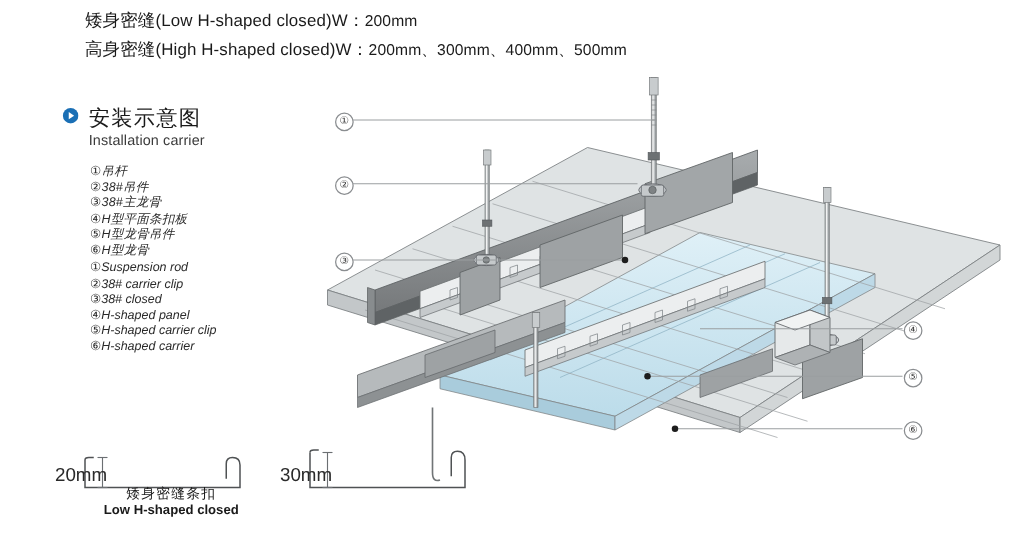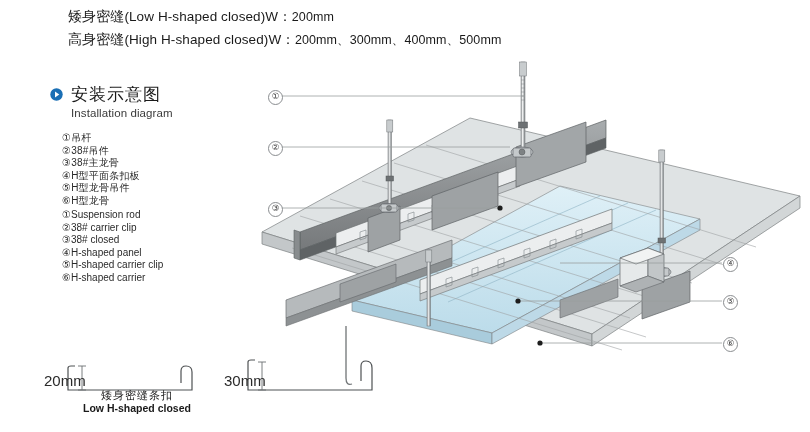--- a/index.html
+++ b/index.html
@@ -15,27 +15,27 @@
 
   
   .spec{position:absolute;left:68px;white-space:nowrap;font-size:13.5px;color:#1a1a1a;letter-spacing:.1px;}
   .spec .cn{font-size:14px;}
   .spec .val{font-size:12.5px;}
   #spec1{top:8px;}
   #spec2{top:31px;}
 
   
   #title-block{position:absolute;left:50px;top:86px;}
-  .title-row{display:flex;align-items:center;gap:8px;}
+  .title-row{display:flex;gap:8px;}
   .play-icon{width:13px;height:13px;flex:0 0 13px;display:block;}
   .title-cn{font-size:17px;color:#1a1a1a;letter-spacing:1px;line-height:1;}
   .title-en{font-size:11.5px;color:#3a3a3a;margin-top:4px;margin-left:21px;letter-spacing:.1px;}
 
   
-  .legend{position:absolute;left:62px;font-size:10px;color:#2a2a2a;line-height:12.6px;}
+  .legend{position:absolute;left:72px;font-size:10px;color:#2a2a2a;line-height:12.6px;font-style:italic;}
   #legend-cn{top:132px;letter-spacing:.2px;}
   #legend-en{top:209px;letter-spacing:0px;}
   .legend div{white-space:nowrap;}
 
   
   .pcap{position:absolute;text-align:center;line-height:13px;}
   .pcap .c{font-size:11px;color:#1a1a1a;letter-spacing:1px;}
   .pcap .e{font-size:10.5px;color:#1a1a1a;font-weight:bold;}
   #pcap1{left:62px;top:389px;width:150px;}
   #pcap2{left:240px;top:389px;width:170px;}
@@ -61,21 +61,21 @@
   </div>
 
   <div id="title-block">
     <div class="title-row">
       <svg class="play-icon" viewBox="0 0 13 13">
         <circle cx="6.5" cy="6.5" r="6.2" fill="#1a6fb5"></circle>
         <path d="M5 3.6 L9.3 6.5 L5 9.4 Z" fill="#ffffff"></path>
       </svg>
       <span class="title-cn">安装示意图</span>
     </div>
-    <div class="title-en">Installation diagram</div>
+    <div class="title-en">Installation carrier</div>
   </div>
 
   <div class="legend" id="legend-cn">
     <div>①吊杆</div>
     <div>②38#吊件</div>
     <div>③38#主龙骨</div>
     <div>④H型平面条扣板</div>
     <div>⑤H型龙骨吊件</div>
     <div>⑥H型龙骨</div>
   </div>

